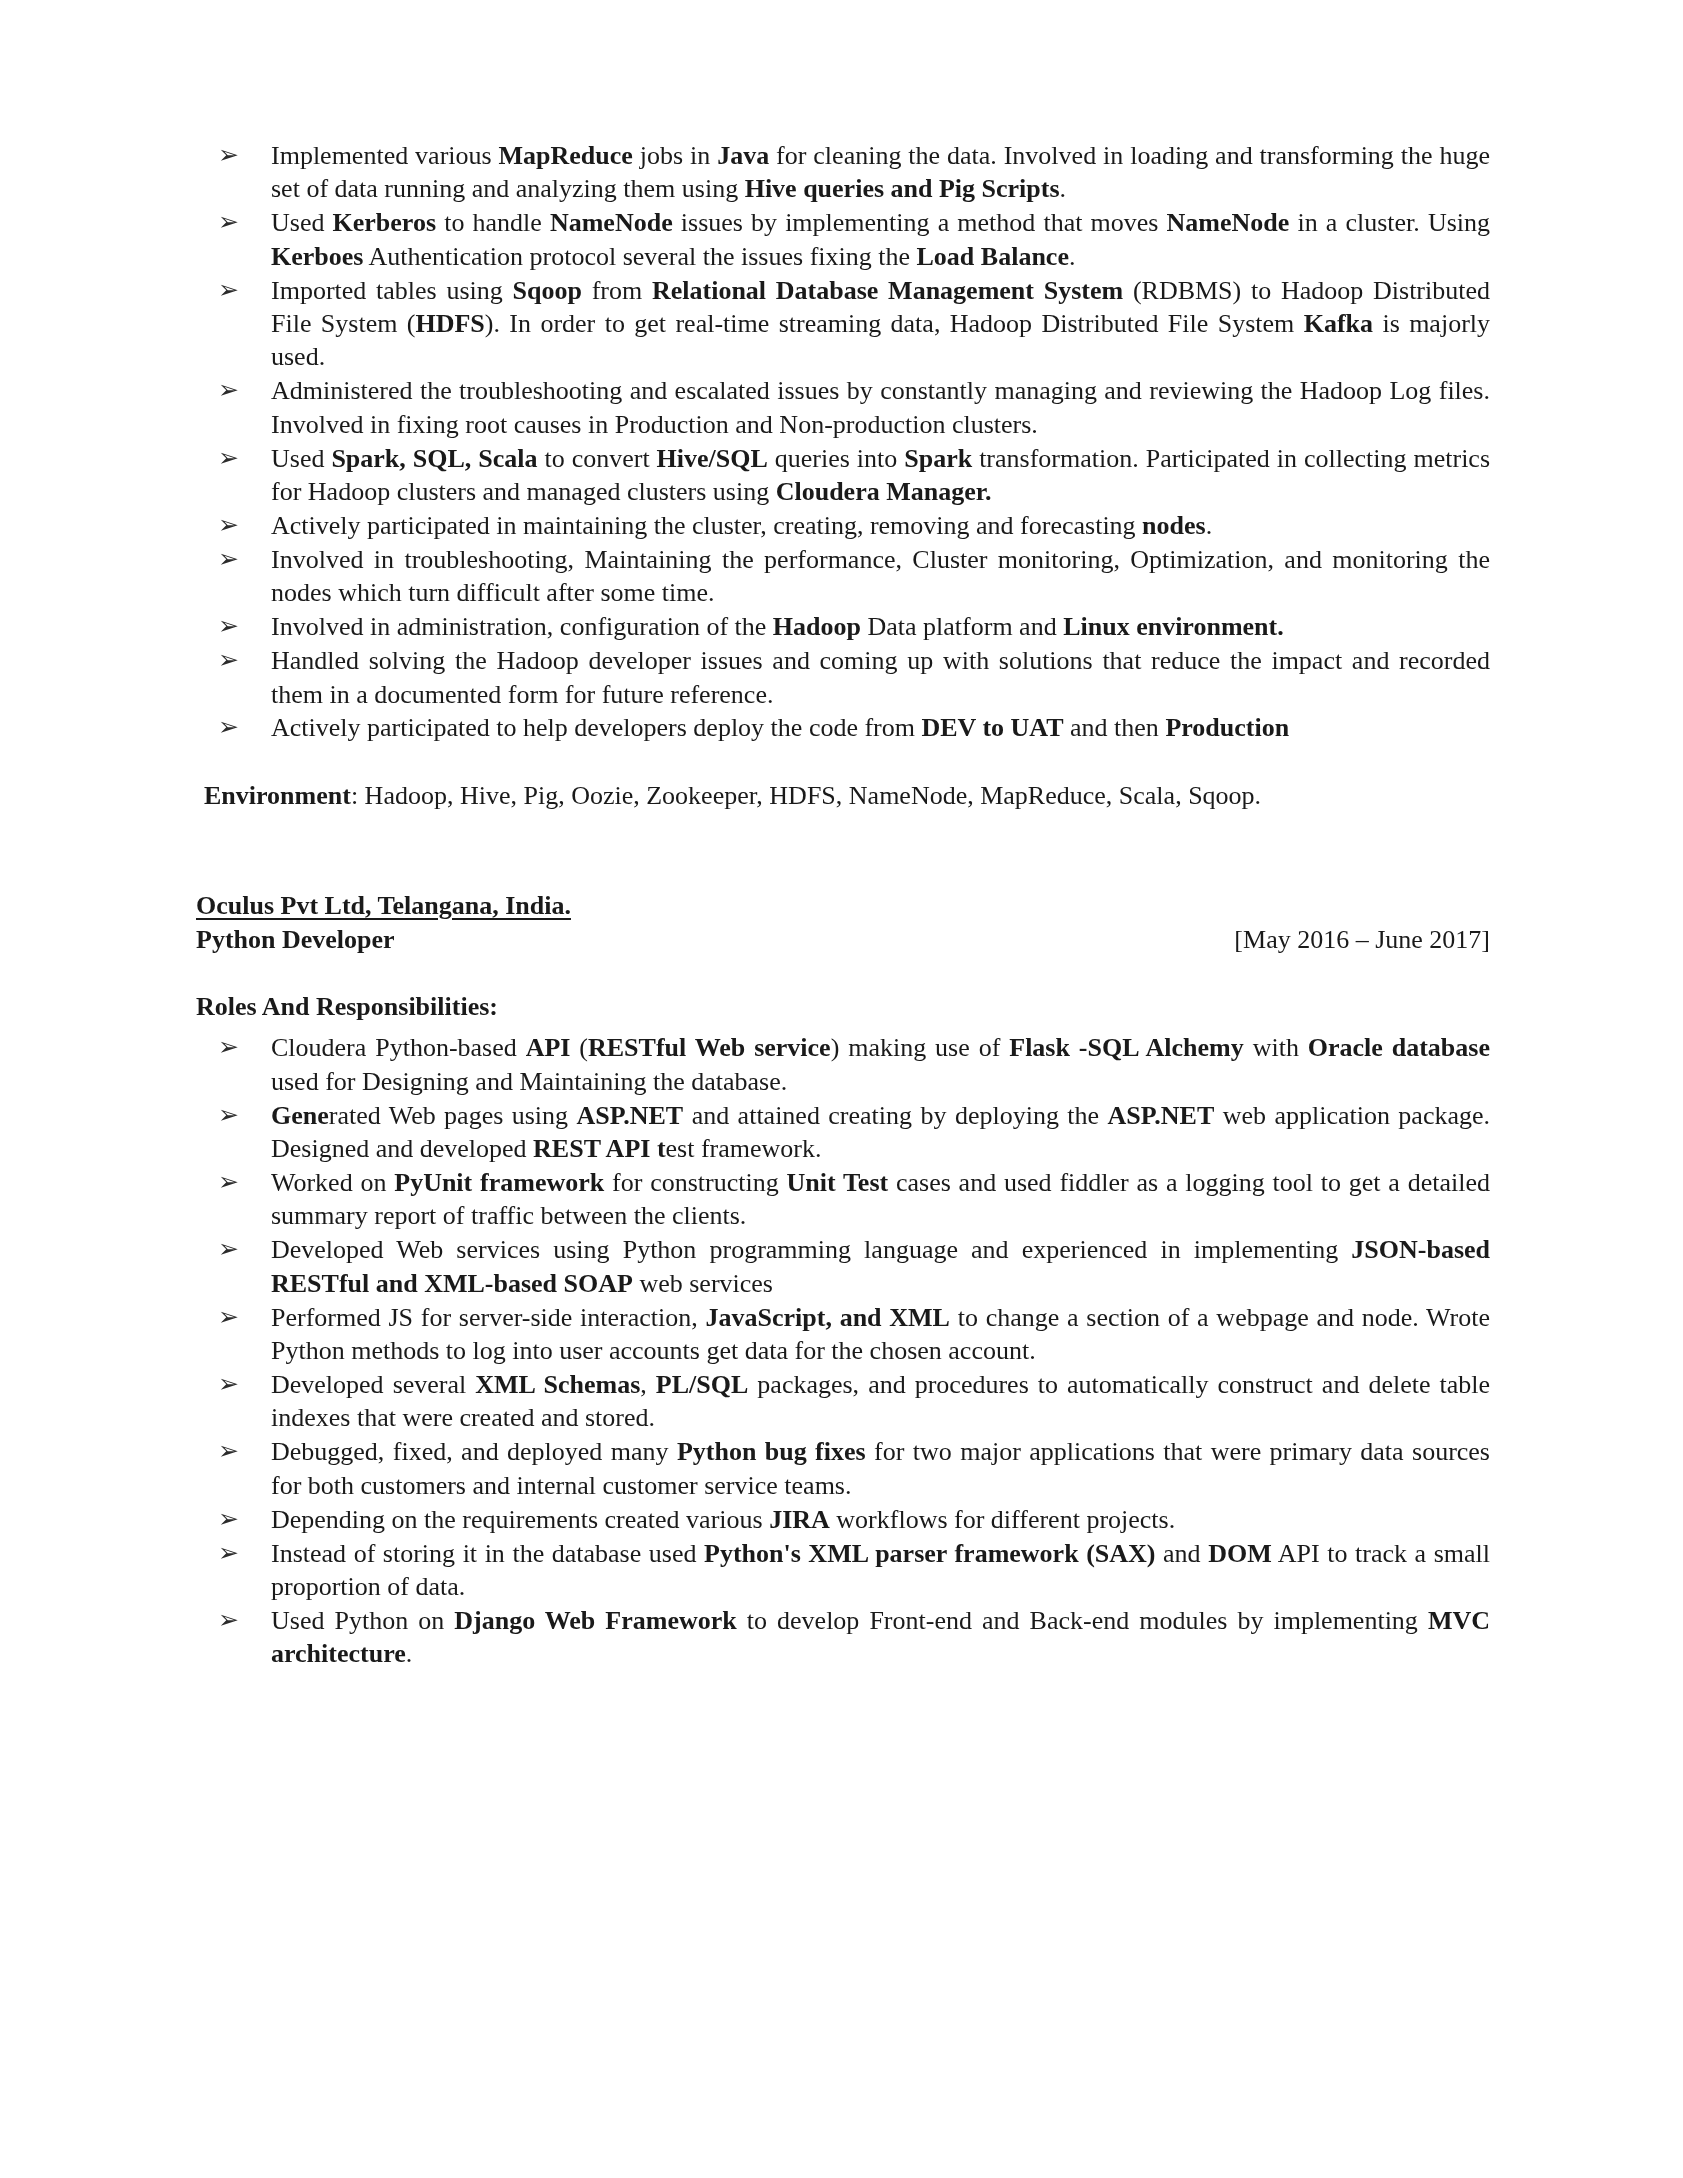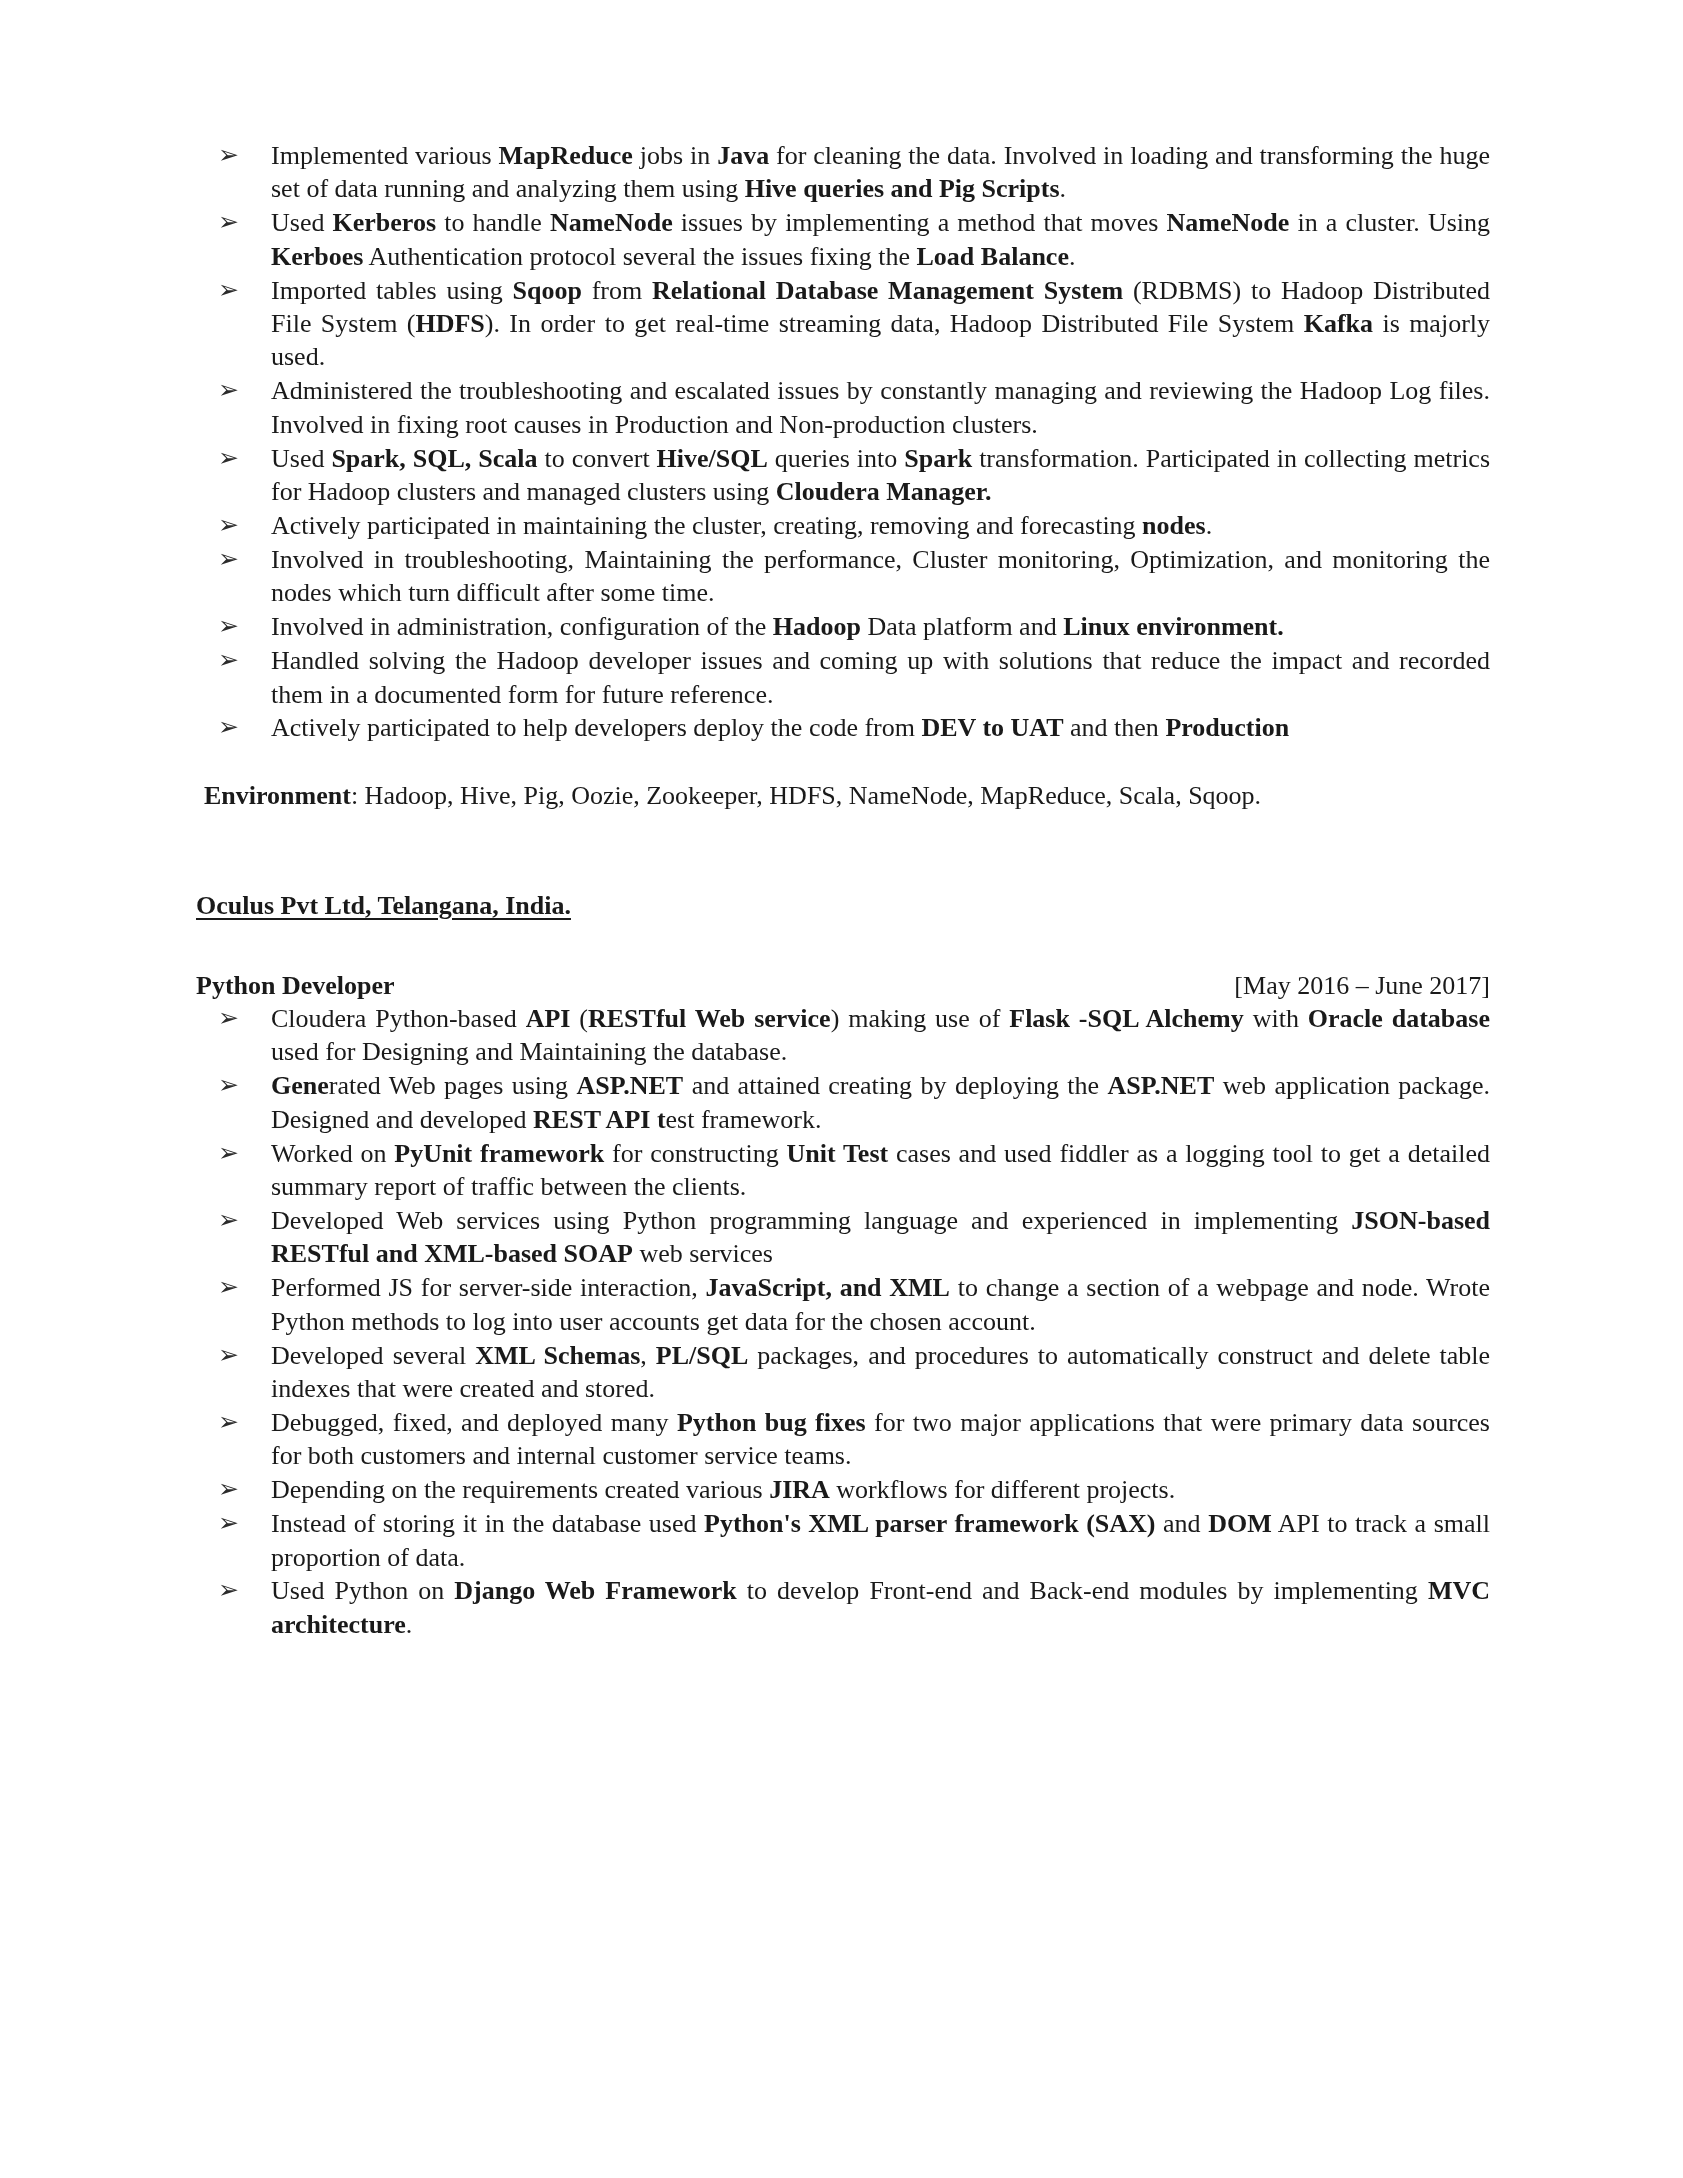--- a/index.html
+++ b/index.html
@@ -70,21 +70,21 @@
     text-underline-offset: 4px;
     white-space: nowrap;
   }
   .role-row {
     display: flex;
     justify-content: space-between;
     align-items: baseline;
     width: 100%;
   }
   .role-title { font-weight: bold; text-align: right; }
-  .role-dates { font-weight: normal; white-space: nowrap; margin-top: 46px; }
+  .role-dates { font-weight: normal; white-space: nowrap; }
 
   .sub-head {
     font-weight: bold;
     margin-top: 34px;
     margin-bottom: 8px;
   }
 
   .env-indent {
     margin-top: 30px;
     padding-left: 75px;
@@ -143,20 +143,21 @@
 
     <div class="spacer-lg"></div>
 
     <div class="company">Oculus Pvt Ltd, Telangana, India.</div>
 
     <div class="role-row">
       <span class="role-title">Python Developer</span>
       <span class="role-dates">[May 2016 – June 2017]</span>
     </div>
 
+    <div class="sub-head">Roles And Responsibilities:</div>
 
     <ul class="bullets">
         <li>
           <span class="marker">➢</span>
           <span class="txt"><span>Cloudera Python-based </span><b>API</b><span> (</span><b>RESTful Web service</b><span>) making use of </span><b>Flask -SQL Alchemy</b><span> with </span><b>Oracle database</b><span> used for Designing and Maintaining the database.</span></span>
         </li>
         <li>
           <span class="marker">➢</span>
           <span class="txt"><b>Gene</b><span>rated Web pages using </span><b>ASP.NET</b><span> and attained creating by deploying the </span><b>ASP.NET</b><span> web application package. Designed and developed </span><b>REST API t</b><span>est framework.</span></span>
         </li>

